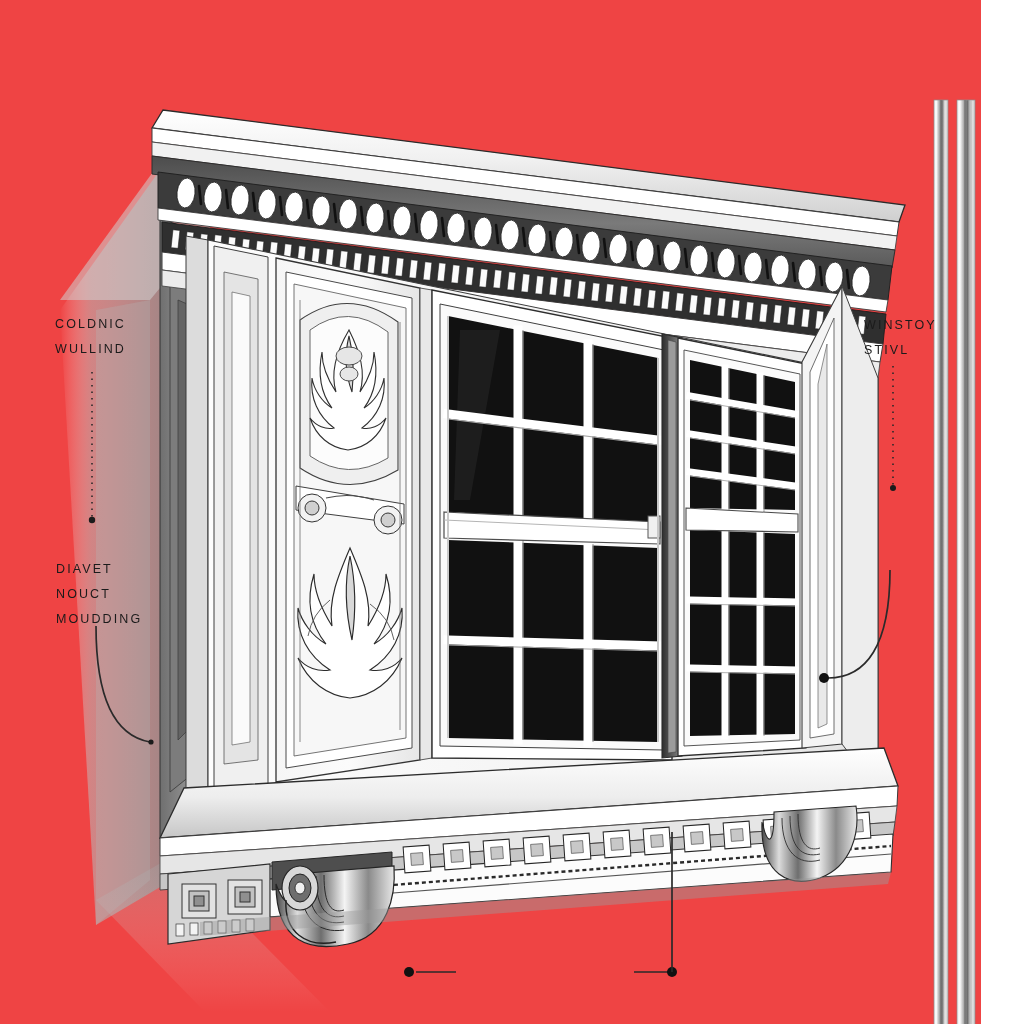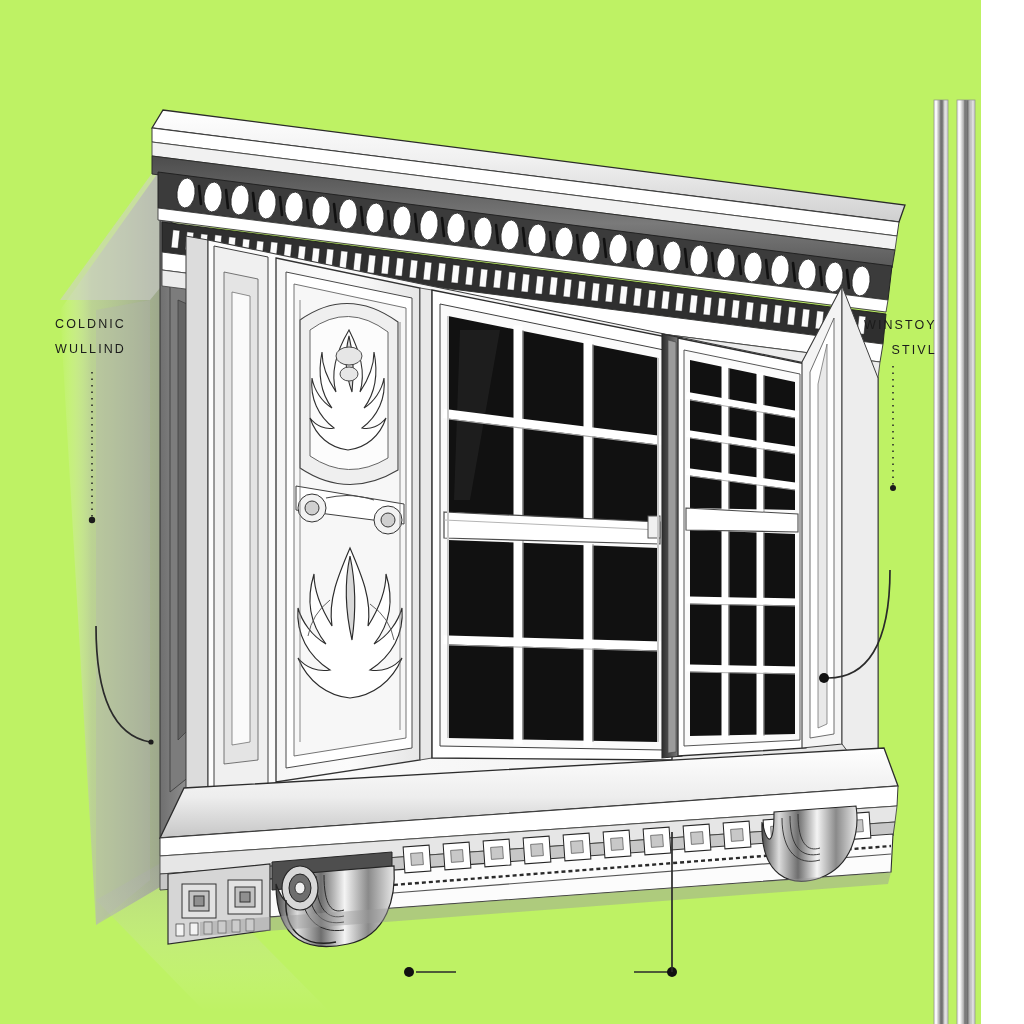--- a/index.html
+++ b/index.html
@@ -1,34 +1,34 @@
 <!DOCTYPE html>
 <html><head>
 <meta charset="utf-8">
 <style>
   html,body{margin:0;padding:0;background:#ffffff;}
   body{
     width:1024px;height:1024px;overflow:hidden;
     font-family:"Liberation Sans", sans-serif;
     -webkit-font-smoothing:antialiased;
   }
-  #stage{position:relative;width:981px;height:1024px;background:#bef264;}
+  #stage{position:relative;width:981px;height:1024px;background:#ef4444;}
   #art{position:absolute;left:0;top:0;width:1024px;height:1024px;}
   .anno{
     position:absolute;
     font-family:"Liberation Sans", sans-serif;
     color:#1b1b1b;
     letter-spacing:2.1px;
     font-size:12.5px;
     line-height:25px;
     white-space:pre;
     font-weight:400;
   }
   .anno.left{text-align:left;}
-  .anno.right{text-align:right;}
+  .anno.right{text-align:left;}
   .caption{
     position:absolute;
     text-align:center;
     font-family:"Liberation Sans", sans-serif;
     color:#151515;
     font-size:15.5px;
     letter-spacing:3.2px;
     line-height:40px;
     white-space:pre;
   }
@@ -528,20 +528,23 @@
       <circle cx="409" cy="972" r="5" fill="#111111" stroke="none"></circle>
       <line x1="634" y1="972" x2="668" y2="972" stroke-width="1.7"></line>
       <circle cx="672" cy="972" r="5" fill="#111111" stroke="none"></circle>
       <path d="M672,972 L672,832" stroke-width="1.7"></path>
     </g>
   </svg>
 
   <div class="anno left" style="left:55px; top:312px;">COLDNIC
 WULLIND</div>
 
+  <div class="anno left" style="left:56px; top:557px;">DIAVET
+NOUCT
+MOUDDING</div>
 
   <div class="anno right" style="left:864px; top:313px;">WINSTOY
 STIVL</div>
 
 
   <div class="caption" style="left:312px; top:952px; width:400px;">
     
     
   </div>
 

